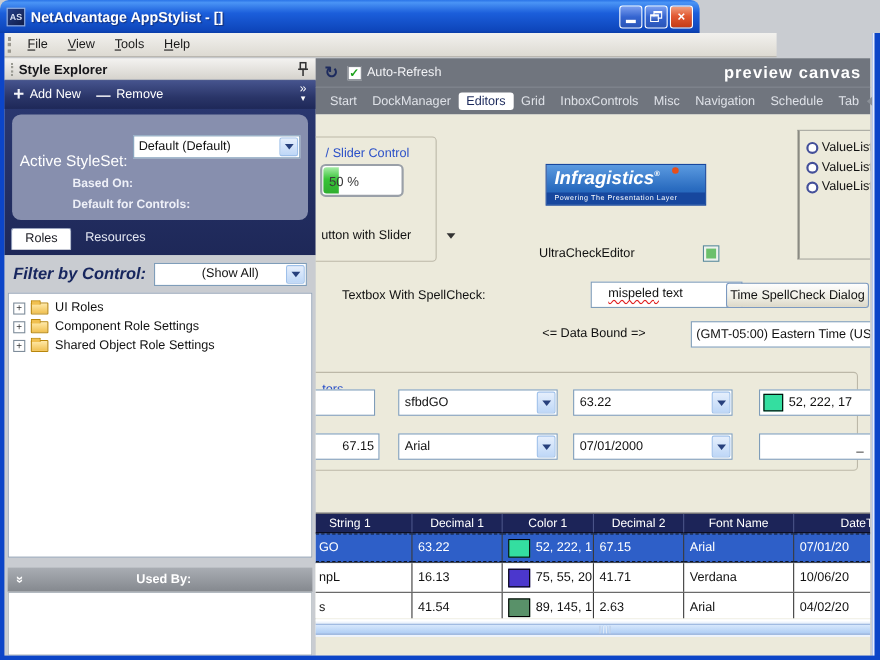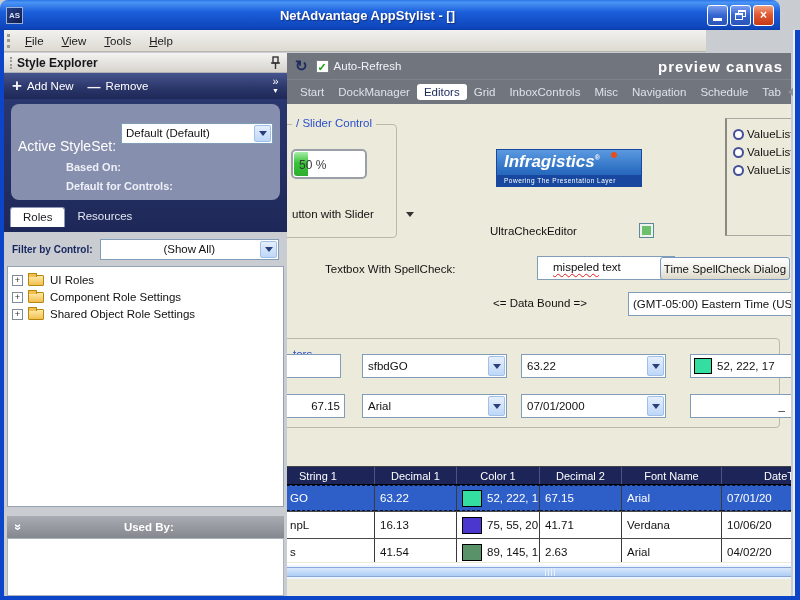--- a/index.html
+++ b/index.html
@@ -1,22 +1,22 @@
 <!DOCTYPE html>
 <html><head>
 <meta charset="utf-8">
 <style>
   * { margin:0; padding:0; box-sizing:border-box; }
   html,body { width:800px; height:600px; font-family:"Liberation Sans", sans-serif; }
   .window { position:relative; width:800px; height:600px; background:#c9ccd1; overflow:hidden; }
 
   
-  .titlebar { position:absolute; left:0; top:0; width:780px; height:30px;
+  .titlebar { position:absolute; left:0; top:0; width:636px; height:30px;
     background:linear-gradient(180deg,#2a74e8 0%,#4a94f5 8%,#1b5edb 40%,#0e46bb 92%,#0a3da8 100%);
-    border-radius:8px 8px 0 0; display:flex; align-items:center; padding:0 6px;text-align:center; }
+    border-radius:8px 8px 0 0; display:flex; align-items:center; padding:0 6px; }
   .app-icon { width:17px; height:17px; background:linear-gradient(135deg,#24408a,#101c48); border:1px solid #9ab0d8;
     color:#d8e0f4; font-size:8px; font-weight:bold; display:flex; align-items:center; justify-content:center; margin-right:5px; }
   .title-text { color:#fff; font-weight:bold; font-size:13px; text-shadow:1px 1px 1px #15317a; flex:1; }
   .tb-btns { display:flex; gap:2px; }
   .tb-btn { width:21px; height:21px; border:1px solid #fff; border-radius:3px; color:#fff;
     display:flex; align-items:center; justify-content:center; font-size:12px; font-weight:bold;
     background:linear-gradient(180deg,#7a9ef0 0%,#3464d0 50%,#2a55b8 100%); }
   .tb-btn.close { background:linear-gradient(180deg,#f0a080 0%,#e25a33 45%,#c43a16 100%); }
   .min-glyph { width:9px; height:3px; background:#fff; margin-top:8px; }
   .restore-glyph { position:relative; width:11px; height:10px; }
@@ -56,21 +56,21 @@
     background:linear-gradient(180deg,#e6effc,#bed7f7); border:1px solid #9ec0ea; border-radius:2px;
     display:flex; align-items:center; justify-content:center; }
   .tri-down { width:0; height:0; border-left:4px solid transparent; border-right:4px solid transparent; border-top:5px solid #27407c; }
   .card-sub { margin:7px 0 0 48px; font-size:11px; font-weight:bold; color:#eef0f8; }
   .se-tabs { display:flex; padding:3px 6px 0 6px; height:23px; }
   .se-tab { font-size:11.5px; padding:3px 12px 4px 12px; }
   .se-tab.active { background:#fff; color:#1a1a22; border-radius:3px 3px 0 0; border:1px solid #8a96b4; border-bottom:none; }
   .se-tab.inactive { color:#e4e7f2; }
 
   .filter-row { height:34px; display:flex; align-items:center; padding:0 8px; background:#c9ccd1; }
-  .filter-label { font-size:10px; font-weight:bold; color:#17265e; }
+  .filter-label { font-size:15px; font-weight:bold; color:#17265e;font-style:italic; }
   .filter-combo { margin-left:7px; flex:1; height:21px; background:#fff; border:1px solid #7f9db9; position:relative;
     font-size:11.5px; color:#111; display:flex; align-items:center; justify-content:center; }
   .tree-box { margin:0 3px; height:241px; background:#fff; border:1px solid #93a2b4; padding:7px 4px; }
   .tree-item { display:flex; align-items:center; margin-bottom:5px; }
   .expander { width:11px; height:11px; border:1px solid #7e8c9a; background:#fff; color:#333; font-size:9px; line-height:9px;
     text-align:center; margin-right:5px; flex:0 0 auto; }
   .folder-icon { width:16px; height:11px; background:linear-gradient(180deg,#ffe9a8,#f0c050); border:1px solid #b8860b;
     border-radius:1px; position:relative; margin-right:6px; flex:0 0 auto; }
   .folder-icon::before { content:''; position:absolute; top:-3px; left:-1px; width:7px; height:3px;
     background:#f0c050; border:1px solid #b8860b; border-bottom:none; border-radius:1px 1px 0 0; }
@@ -119,21 +119,21 @@
   .valuelist { position:absolute; left:438px; top:14px; width:75px; height:118px;
     border-left:2px solid #8a8a82; border-top:1px solid #a8a8a0; border-bottom:1px solid #a8a8a0; padding:9px 0 0 6px; }
   .vl-item { display:flex; align-items:center; margin-bottom:6px; }
   .radio-icon { width:11px; height:11px; border:2px solid #44509a; border-radius:50%; background:#fff; margin-right:3px; flex:0 0 auto; }
 
   .ultracheck-label { position:absolute; left:203px; top:121px; }
   .ultracheck-box { position:absolute; left:352px; top:119px; width:15px; height:15px; background:#eef2ee;
     border:1px solid #5a8a9a; display:flex; align-items:center; justify-content:center; }
   .ultracheck-inner { width:9px; height:9px; background:#6cc06c; }
 
-  .spell-label { position:absolute; left:38px; top:159px; }
+  .spell-label { position:absolute; left:24px; top:159px; }
   .spell-box { position:absolute; left:250px; top:152px; width:138px; height:24px; background:#fff;
     border:1px solid #7f9db9; padding:4px 0 0 5px; white-space:nowrap; overflow:hidden; }
   .misspelled { text-decoration:underline wavy #e02020 1px; text-underline-offset:2px;margin-left:10px; }
   .xp-button { position:absolute; left:373px; top:153px; width:130px; height:23px;
     background:linear-gradient(180deg,#fefefe,#f0efe6 55%,#dcd8c8); border:1px solid #7b99c0; border-radius:3px;
     font-size:11.5px; color:#111; display:flex; align-items:center; justify-content:center; white-space:nowrap; }
 
   .tz-left { position:absolute; left:-8px; top:188px; width:186px; height:24px; background:#fff; border:1px solid #7f9db9;
     display:flex; align-items:center; padding-left:4px; white-space:nowrap; overflow:hidden; }
   .tz-btns { position:absolute; right:2px; top:2px; display:flex; gap:2px; }
@@ -300,21 +300,21 @@
       <span class="pv-tab">Tab</span>
       <span class="pv-nav">
         <span class="arr-left"></span>
 
       </span>
     </div>
 
     <div class="canvas">
 
       <div class="group-box" style="left:-34px; top:20px; width:144px; height:114px;"></div>
-      <span class="group-label" style="left:5px; top:13px;text-align:right;">/ Slider Control</span>
+      <span class="group-label" style="left:5px; top:30px;text-align:right;">/ Slider Control</span>
       <div class="progressbar">
         <div class="progress-fill"></div>
         <div class="progress-text">50 %</div>
       </div>
       <div class="slider-drop">
         <span>utton with Slider</span>
         <span class="tri-down" style="border-top-color:#333;"></span>
       </div>
 
       <div class="logo">

